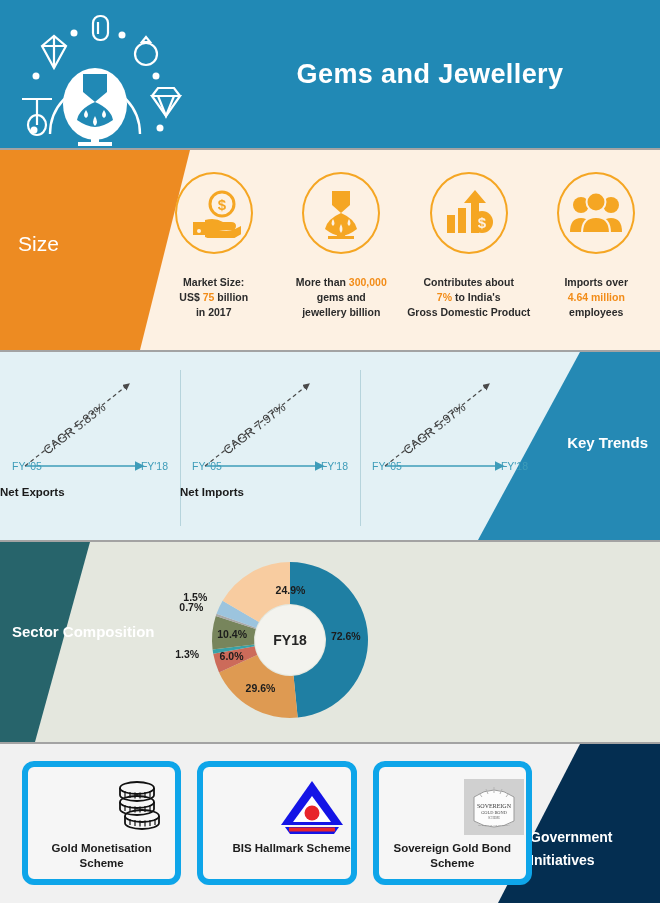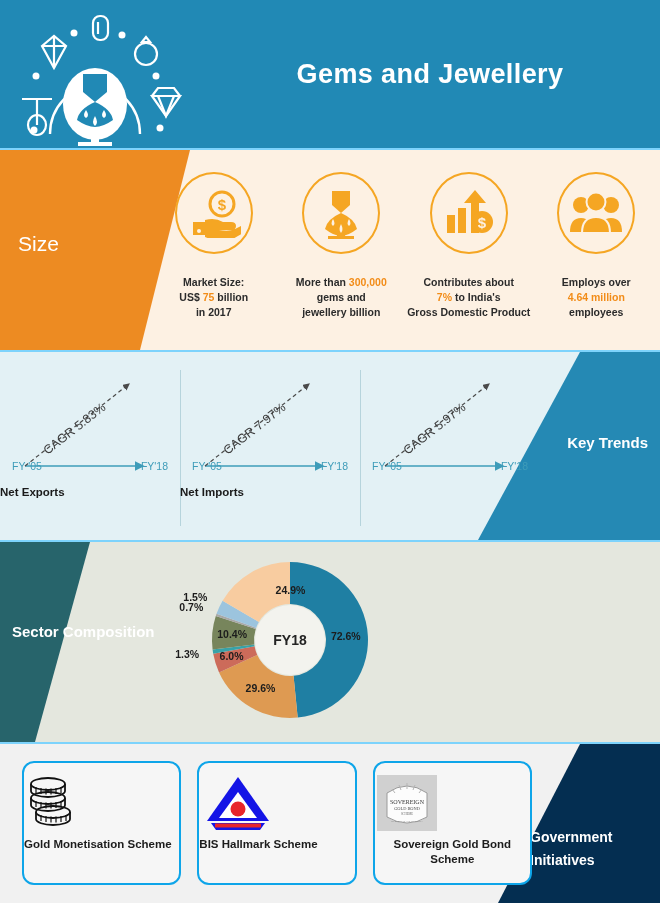--- a/index.html
+++ b/index.html
@@ -1,17 +1,17 @@
 <!DOCTYPE html>
 <html><head>
 <meta charset="utf-8">
 <style>
   html,body{margin:0;padding:0;background:#fff;}
   body{width:660px;height:903px;font-family:"Liberation Sans",sans-serif;-webkit-font-smoothing:antialiased;}
-  .page{position:relative;width:660px;height:903px;overflow:hidden;background:#7dd3fc;}
+  .page{position:relative;width:660px;height:903px;overflow:hidden;background:#a3a3a3;}
 
   
   .header{position:absolute;left:0;top:0;width:660px;height:148px;background:#2189B5;}
   .header-title{position:absolute;left:200px;top:0;width:460px;height:148px;display:flex;align-items:center;justify-content:center;
     color:#fff;font-size:27px;font-weight:bold;letter-spacing:.4px;}
   .header-icons{position:absolute;left:10px;top:6px;width:185px;height:140px;}
 
   
   .size{position:absolute;left:0;top:150px;width:660px;height:200px;background:#FDF1E3;}
   .size-tab{position:absolute;left:0;top:0;width:200px;height:200px;}
@@ -42,22 +42,22 @@
   .donut{position:absolute;left:25px;top:8px;width:160px;height:160px;}
   .donut-center{position:absolute;left:70px;top:53px;width:70px;height:70px;border-radius:50%;background:#F3F3EE;
     display:flex;align-items:center;justify-content:center;font-size:14px;font-weight:bold;color:#232323;}
   .pct{position:absolute;font-size:10.5px;font-weight:bold;color:#1C1C1C;white-space:nowrap;}
 
   
   .gov{position:absolute;left:0;top:744px;width:660px;height:159px;background:#F1F1F1;}
   .gov-tab{position:absolute;right:0;top:0;width:200px;height:159px;}
   .gov-tab-label{position:absolute;right:10px;top:82px;width:120px;color:#fff;font-size:14px;font-weight:bold;line-height:23px;}
   .gov-cards{position:absolute;left:22px;top:17px;width:510px;height:124px;display:flex;gap:16px;}
-  .gov-card{width:164px;height:124px;background:#F6F6F6;border:2px solid #0ea5e9;border-radius:12px;
-    display:flex;flex-direction:column;align-items:flex-start;justify-content:flex-start;padding-top:10px;box-sizing:border-box;}
+  .gov-card{width:164px;height:124px;background:#F6F6F6;border:6px solid #0ea5e9;border-radius:12px;
+    display:flex;flex-direction:column;align-items:flex-end;justify-content:flex-start;padding-top:10px;box-sizing:border-box;}
   .gov-icon{height:60px;display:flex;align-items:center;justify-content:center;}
   .gov-label{margin-top:4px;text-align:center;font-size:11.5px;font-weight:bold;color:#1C1C1C;line-height:15px;}
 </style>
 </head>
 <body>
 
 <div class="page">
 
   <div class="header">
     <div class="header-icons">
@@ -173,21 +173,21 @@
           <svg width="54" height="42" viewBox="0 0 54 42">
             <circle cx="12" cy="13" r="8" fill="#F5A623"></circle>
             <path d="M1 40 q0 -14 11 -14 q11 0 11 14 z" fill="#F5A623"></path>
             <circle cx="42" cy="13" r="8" fill="#F5A623"></circle>
             <path d="M31 40 q0 -14 11 -14 q11 0 11 14 z" fill="#F5A623"></path>
             <circle cx="27" cy="10" r="9.5" fill="#F5A623" stroke="#FDF1E3" stroke-width="2"></circle>
             <path d="M13 41 q0 -16 14 -16 q14 0 14 16 z" fill="#F5A623" stroke="#FDF1E3" stroke-width="2"></path>
           </svg>
         </div>
         <div class="size-text">
-          <div>Employs over</div>
+          <div>Imports over</div>
           <div class="hl">4.64 million</div>
           <div>employees</div>
         </div>
       </div>
 
     </div>
   </div>
 
   <div class="trends">
     <div class="trends-tab">

